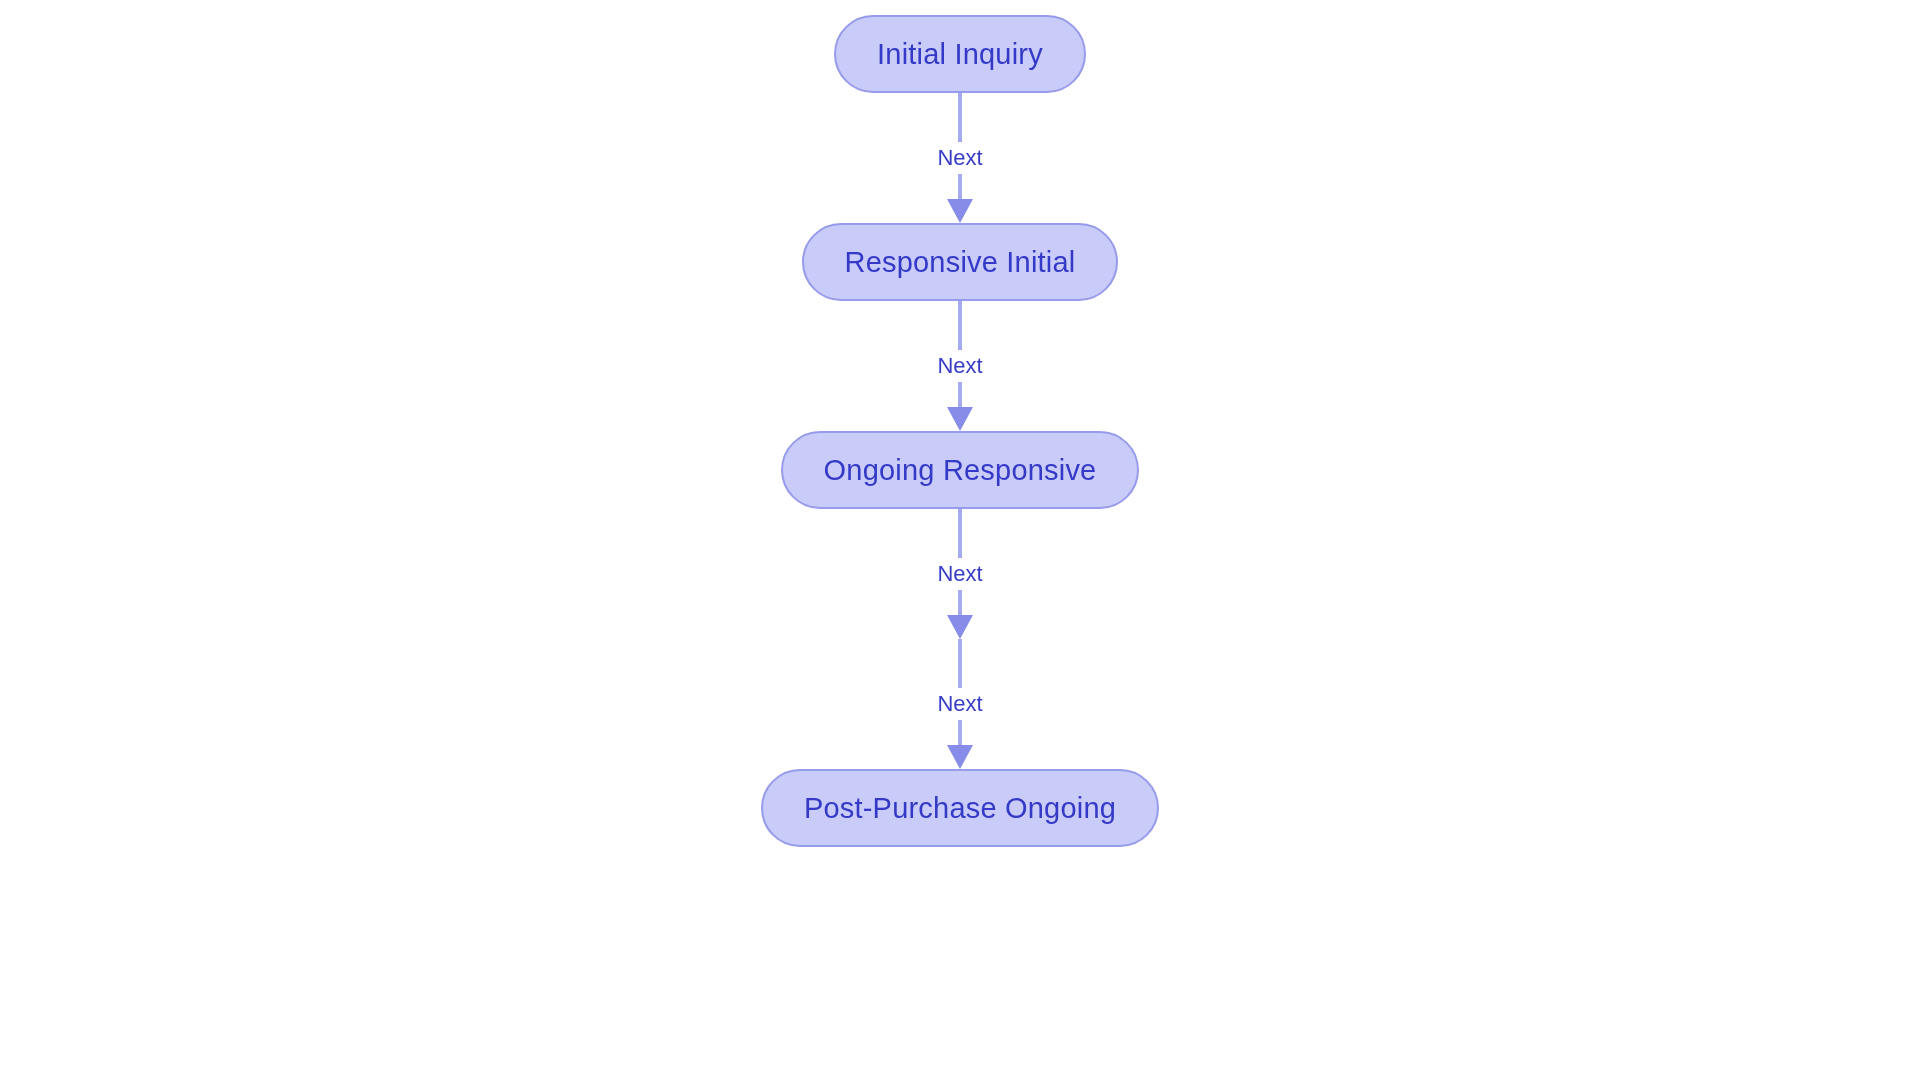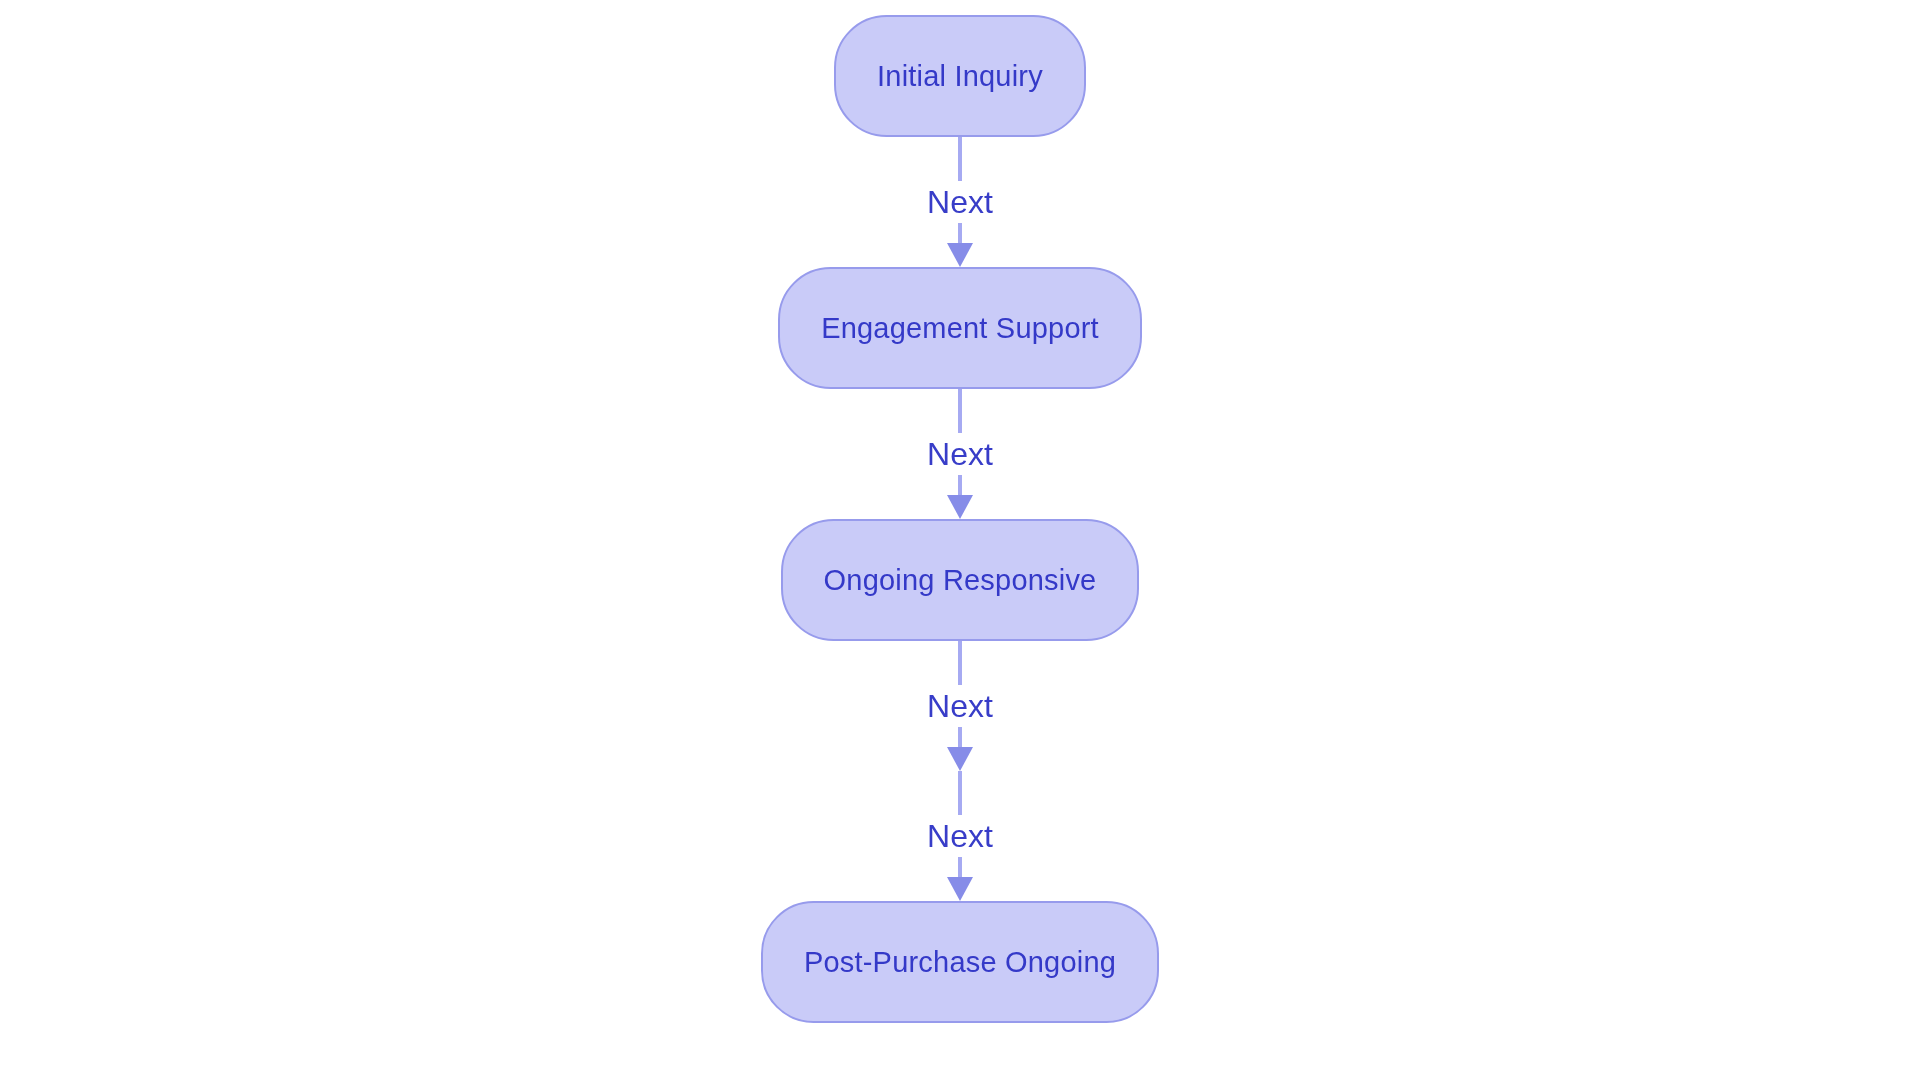--- a/index.html
+++ b/index.html
@@ -17,21 +17,21 @@
     background:var(--background);
     font-family:"Liberation Sans", sans-serif;
     overflow:hidden;
   }
   .canvas{position:relative;width:1920px;height:1083px;}
   .flow{
     position:absolute;left:0;top:15px;width:100%;
     display:flex;flex-direction:column;align-items:center;
   }
   .node{
-    height:122px;
+    height:78px;
     box-sizing:border-box;
     border-radius:52.5px;
     background:var(--node-fill);
     border:2px solid var(--node-border);
     display:flex;align-items:center;justify-content:center;
     padding:0 41px;
     color:var(--node-text);
     font-size:29px;
     letter-spacing:0.2px;
     white-space:nowrap;
@@ -55,42 +55,42 @@
     width:0;height:0;
     border-left:13px solid transparent;
     border-right:13px solid transparent;
     border-top:24px solid var(--arrowhead);
   }
   .edge-label{
     position:relative;
     background:var(--background);
     padding:5px 7px;
     color:var(--edge-label-text);
-    font-size:32px;
+    font-size:22px;
     line-height:1;
   }
 </style>
 </head>
 <body>
 
 <div class="canvas">
   <div class="flow">
 
     <div class="node">
       <span>Initial Inquiry</span>
     </div>
 
     <div class="connector">
       <div class="edge-line"></div>
       <div class="edge-label">Next</div>
       <div class="arrowhead"></div>
     </div>
 
     <div class="node">
-      <span>Engagement Support</span>
+      <span>Responsive Initial</span>
     </div>
 
     <div class="connector">
       <div class="edge-line"></div>
       <div class="edge-label">Next</div>
       <div class="arrowhead"></div>
     </div>
 
     <div class="node">
       <span>Ongoing Responsive</span>

